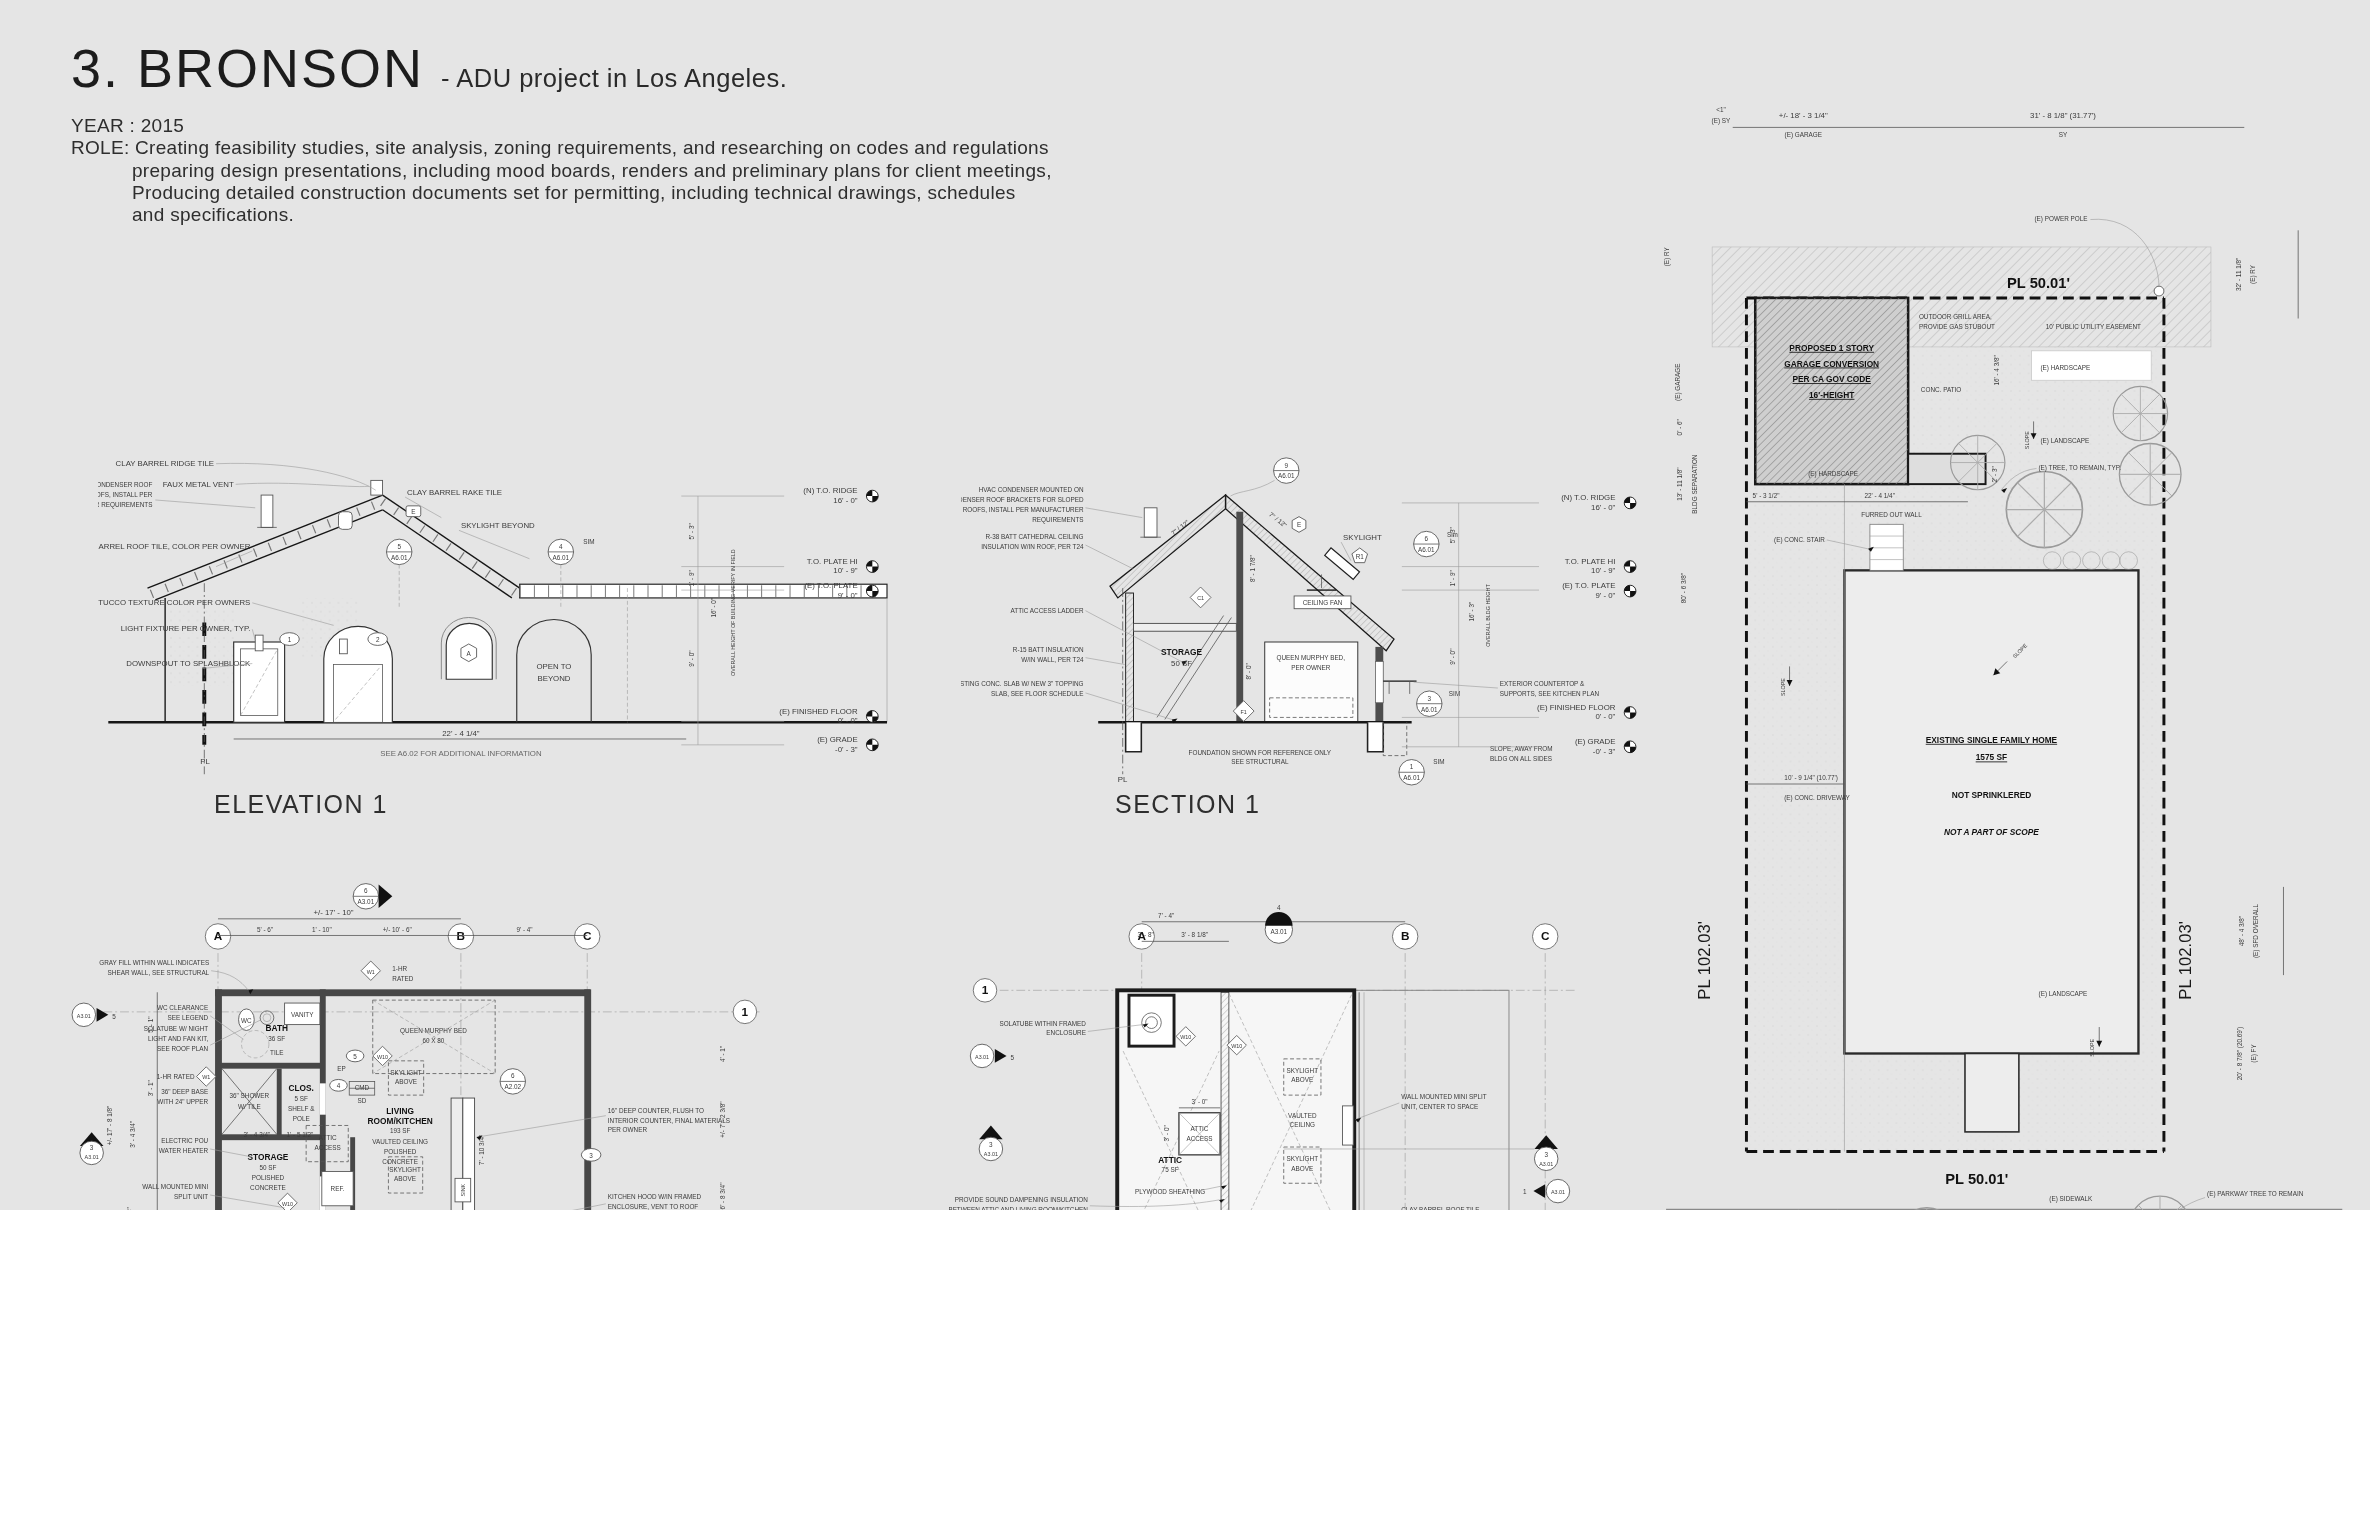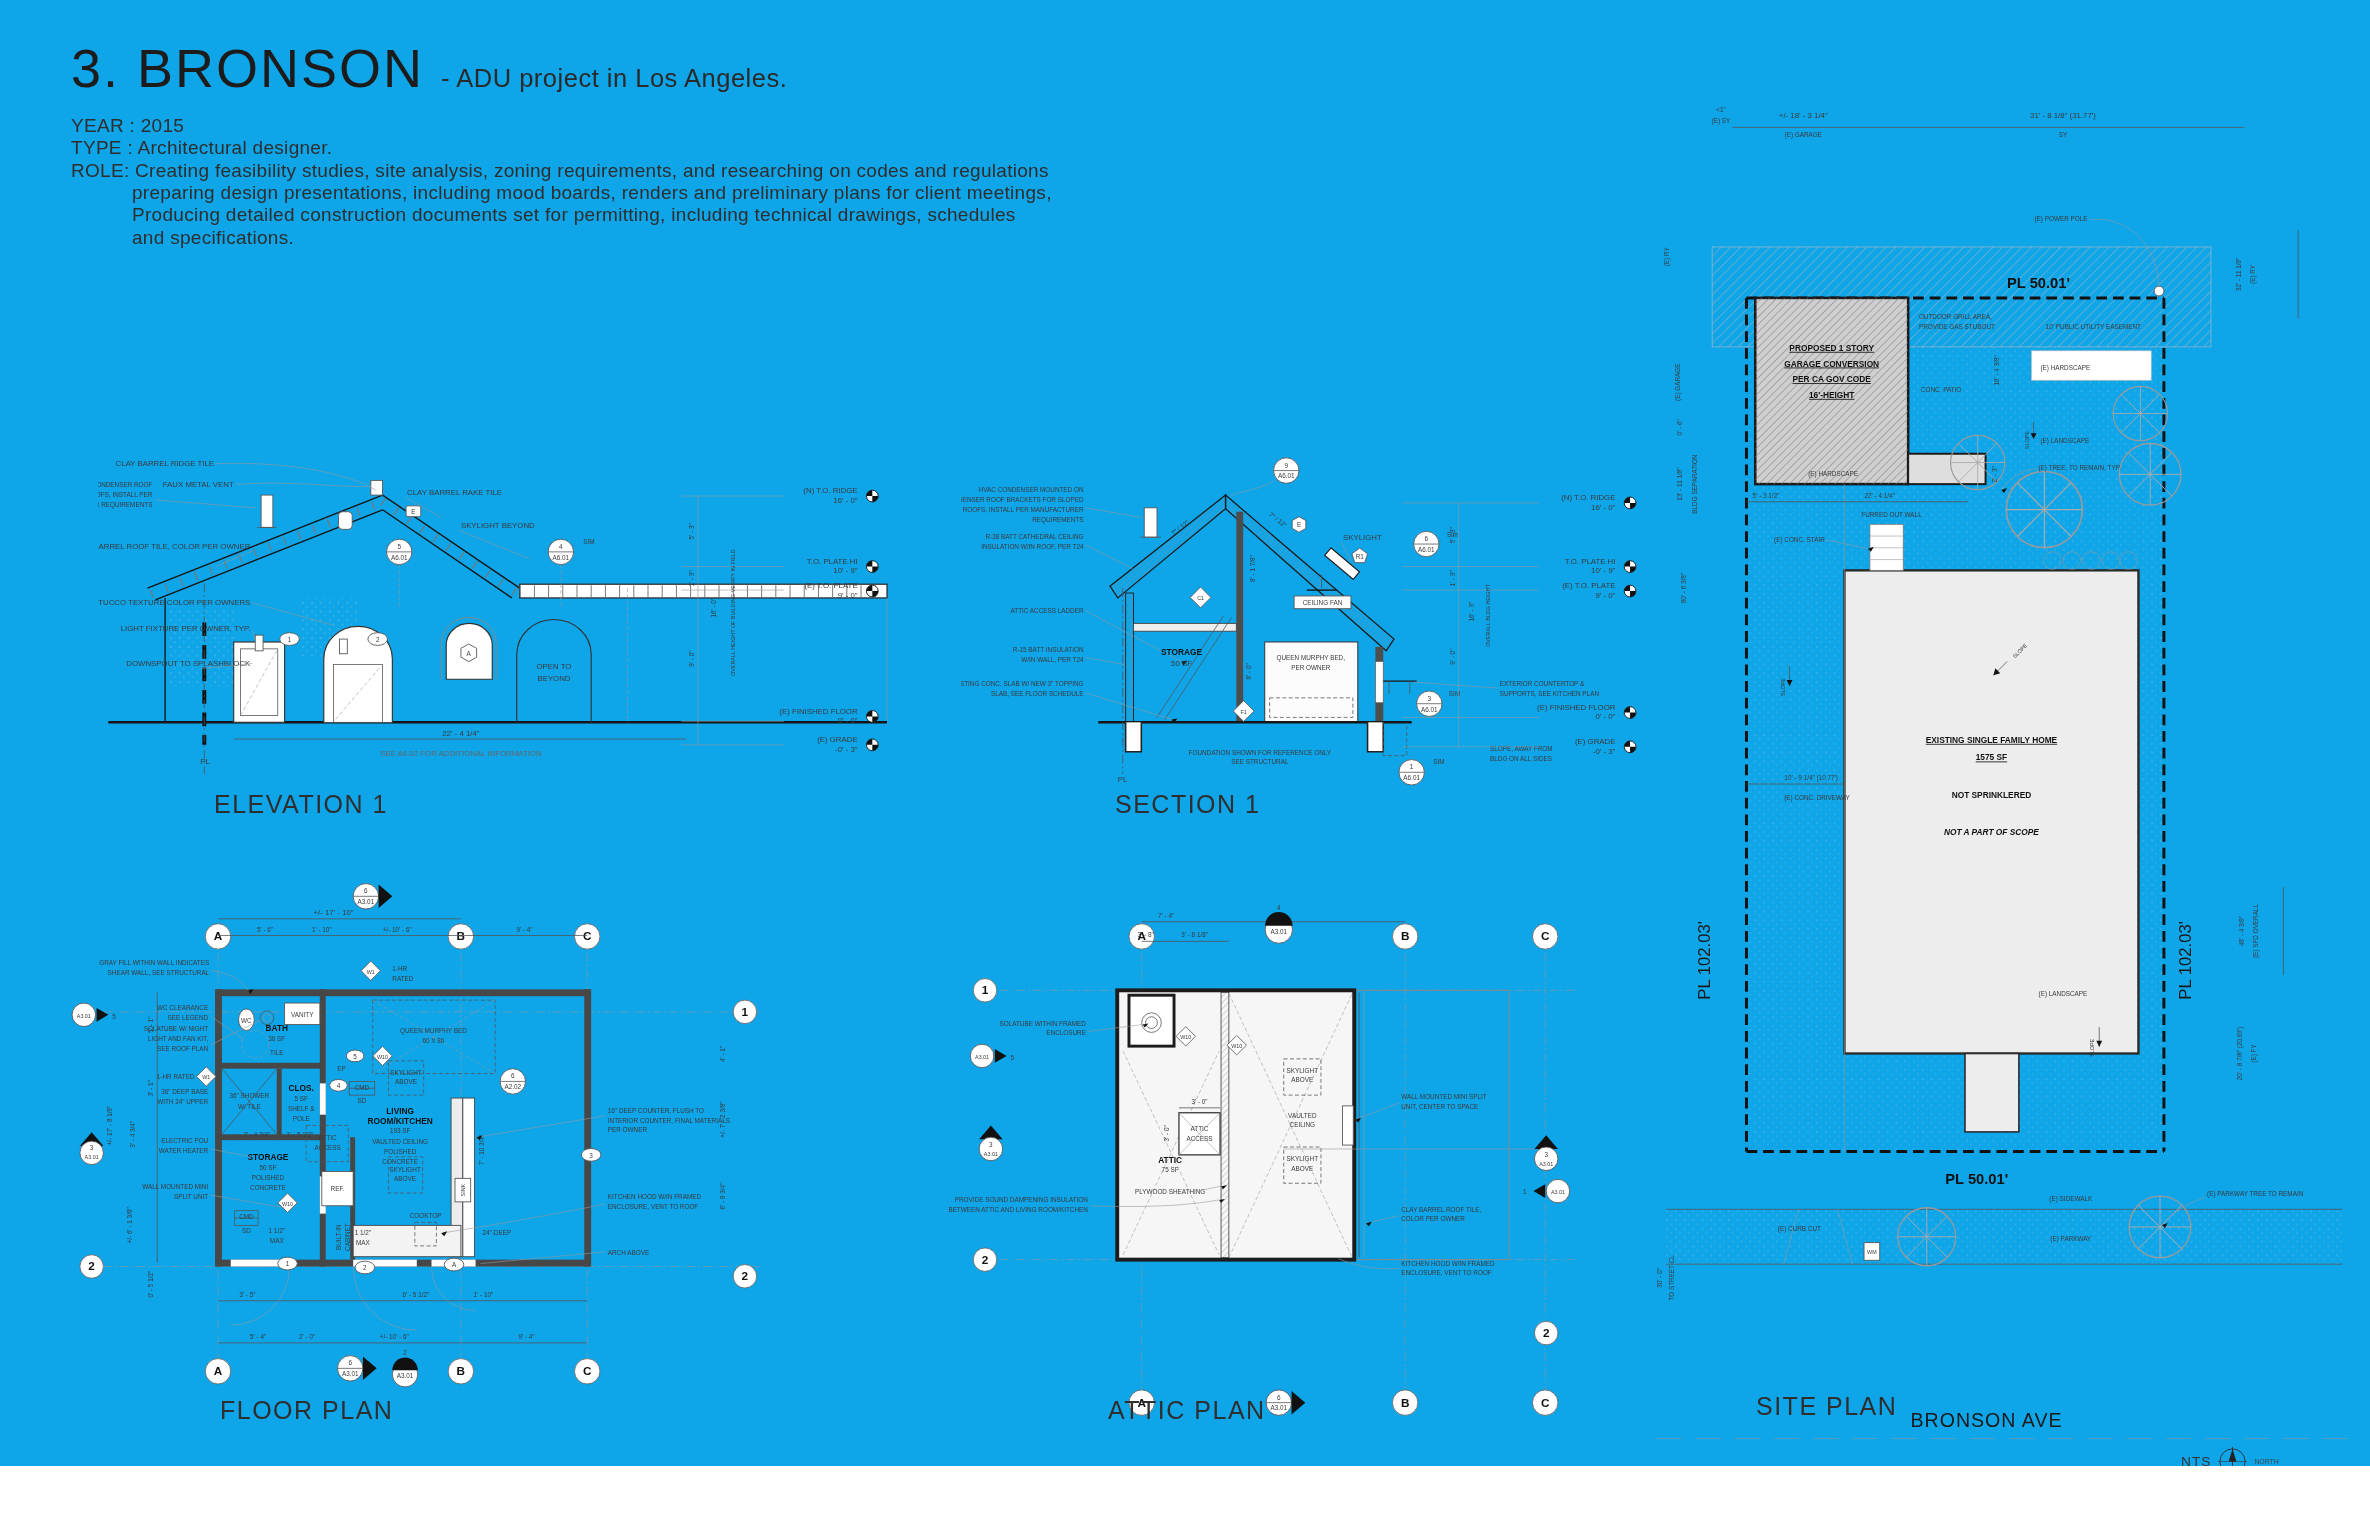--- a/index.html
+++ b/index.html
@@ -1,16 +1,16 @@
 <!DOCTYPE html>
 <html><head>
 <meta charset="utf-8">
 <style>
   html,body{margin:0;padding:0;background:#fff}
-  #sheet{position:relative;width:2370px;height:1466px;background:#0ea5e9;overflow:hidden;
+  #sheet{position:relative;width:2370px;height:1210px;background:#e5e5e5;overflow:hidden;
          font-family:"Liberation Sans",sans-serif;color:#222}
   
   #hdr{position:absolute;left:71px;top:37px}
   #hdr h1{margin:0;font-weight:400;font-size:54px;letter-spacing:2px;color:#1c1c1c}
   #hdr h1 .sub{font-size:25.5px;letter-spacing:0.5px;color:#2a2a2a}
   #hdr .meta{margin-top:15.7px;font-size:19px;line-height:1.18;color:#2e2e2e;letter-spacing:0.3px}
   #hdr .meta .ind{padding-left:61px}
   
   .dtitle{position:absolute;font-size:25px;letter-spacing:1.5px;color:#2e2e2e}
   
@@ -77,21 +77,20 @@
             <line x1="20" y1="20" x2="7" y2="7"></line>
           </g>
         </symbol>
     </defs>
   </svg>
 
   <header id="hdr">
     <h1><span>3. BRONSON</span> <span class="sub">- ADU project in Los Angeles.</span></h1>
     <div class="meta">
       <div>YEAR : 2015</div>
-      <div>TYPE : Architectural designer.</div>
       <div>ROLE: Creating feasibility studies, site analysis, zoning requirements, and researching on codes and regulations</div>
       <div class="ind">preparing design presentations, including mood boards, renders and preliminary plans for client meetings,</div>
       <div class="ind">Producing detailed construction documents set for permitting, including technical drawings, schedules</div>
       <div class="ind">and specifications.</div>
     </div>
   </header>
 
   <svg style="position:absolute;left:98px;top:451px" width="814" height="382" viewBox="0 0 830 390">
     <g>
       <rect x="70" y="160" width="70" height="80" fill="url(#dots)" opacity=".7"></rect>

